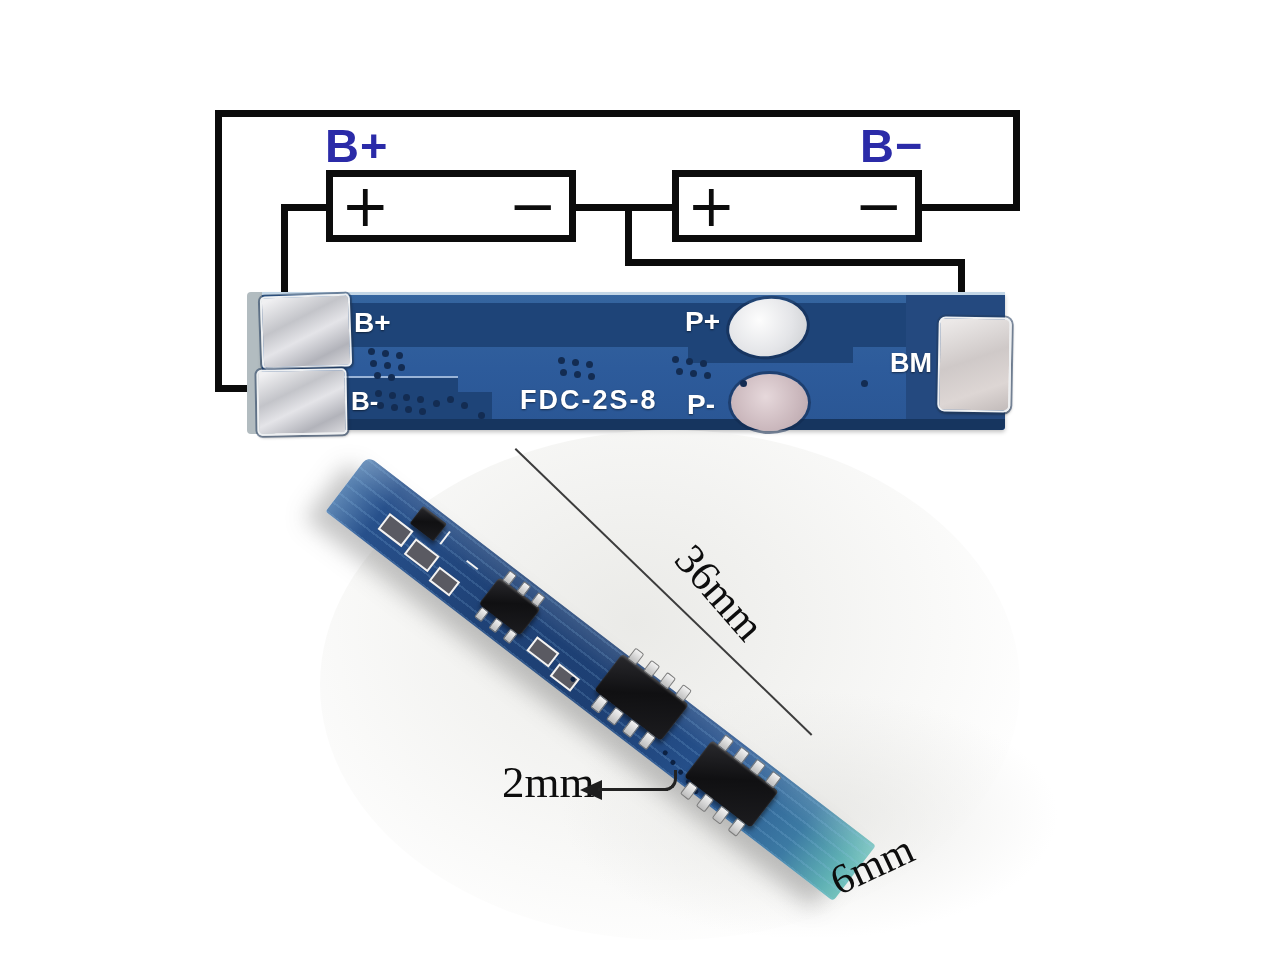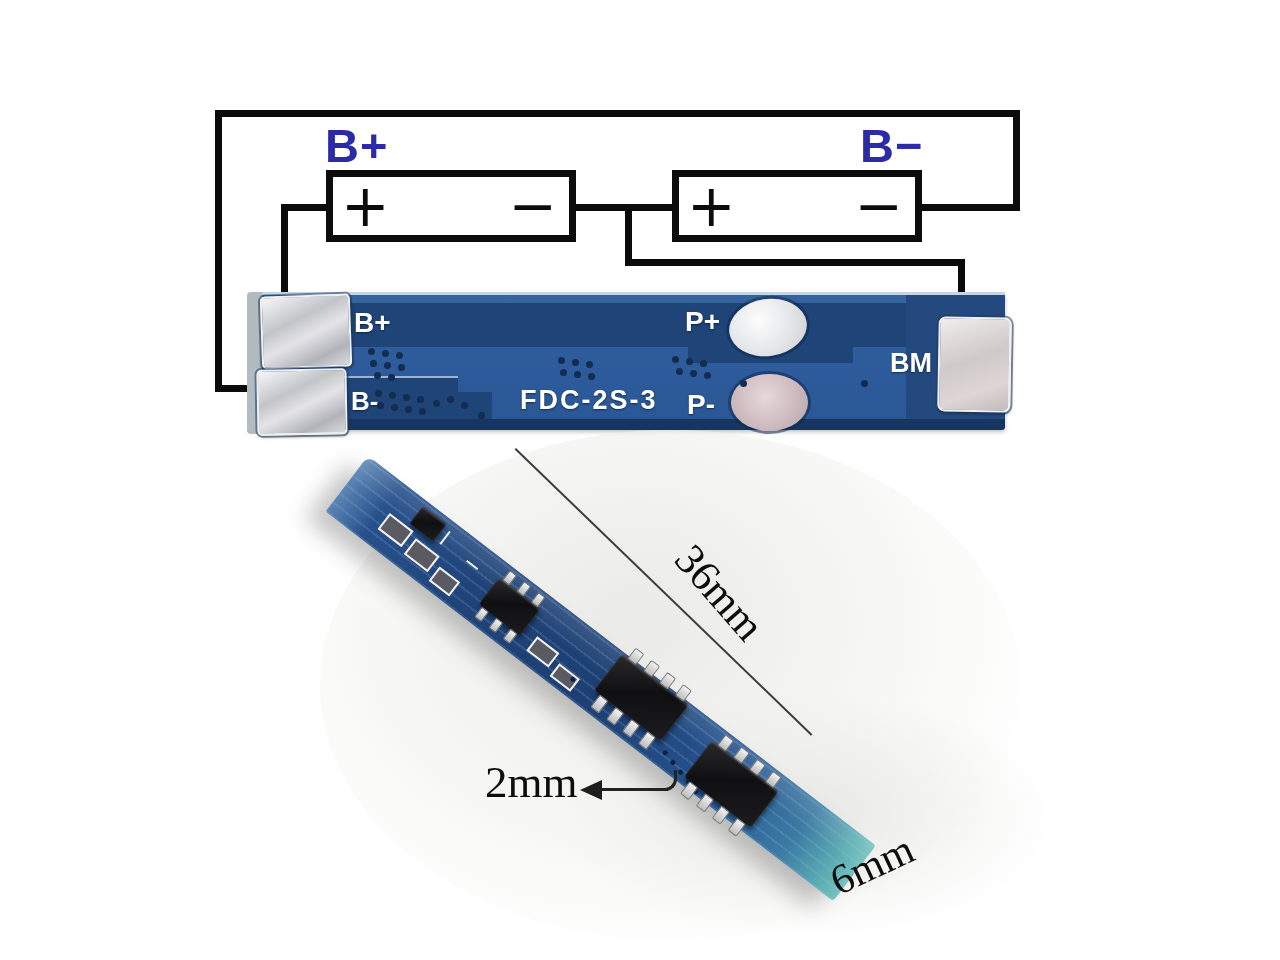--- a/index.html
+++ b/index.html
@@ -96,21 +96,21 @@
     <div class="padrect" style="left:257px;top:369px;width:86px;height:62px;transform:rotate(-1deg);"></div>
     <div class="padoval" style="left:729px;top:299px;width:78px;height:57px;transform:rotate(-8deg);
                 background:radial-gradient(circle at 40% 35%,#fdfdfd,#e4e5e8 55%,#c9cbce 100%);"></div>
     <div class="padoval" style="left:731px;top:374px;width:77px;height:57px;
                 background:radial-gradient(circle at 45% 40%,#e6d8db,#cbb8bd 60%,#b5a2a9 100%);"></div>
     <div class="padrect" style="left:938px;top:317px;width:69px;height:91px;border-radius:7px;transform:rotate(1deg);
                 background:linear-gradient(160deg,#ece9e8 5%,#cfc9c8 45%,#ddd6d4 75%,#c2bbba 100%);"></div>
 
     <div class="pcbtext" style="left:354px;top:309px;font-size:28px;">B+</div>
     <div class="pcbtext" style="left:351px;top:388px;font-size:26px;">B-</div>
-    <div class="pcbtext" style="left:520px;top:387px;font-size:27px;letter-spacing:2px;">FDC-2S-3</div>
+    <div class="pcbtext" style="left:520px;top:387px;font-size:27px;letter-spacing:2px;">FDC-2S-8</div>
     <div class="pcbtext" style="left:685px;top:308px;font-size:28px;">P+</div>
     <div class="pcbtext" style="left:687px;top:391px;font-size:28px;">P-</div>
     <div class="pcbtext" style="left:890px;top:350px;font-size:27px;">BM</div>
     <div id="via-layer">
         <div class="via" style="left: 368px; top: 348px;"></div>
         <div class="via" style="left: 382px; top: 350px;"></div>
         <div class="via" style="left: 396px; top: 352px;"></div>
         <div class="via" style="left: 370px; top: 360px;"></div>
         <div class="via" style="left: 384px; top: 362px;"></div>
         <div class="via" style="left: 398px; top: 364px;"></div>
@@ -195,20 +195,20 @@
         <div class="leg" style="left: 200px; top: 50px; height: 13px; width: 9px;"></div>
         <div class="leg" style="left: 218px; top: 50px; height: 13px; width: 9px;"></div>
         <div class="leg" style="left: 182px; top: 4px; height: 13px; width: 9px;"></div>
         <div class="leg" style="left: 200px; top: 4px; height: 13px; width: 9px;"></div>
         <div class="leg" style="left: 218px; top: 4px; height: 13px; width: 9px;"></div>
       </div>
 
     <div class="abs" style="left:516px;top:448px;width:412px;height:2px;background:#3c3c3c;transform:rotate(44deg);transform-origin:0 0;"></div>
     <div class="dimtext" style="left:700px;top:537px;font-size:43px;transform:rotate(49deg);transform-origin:0 0;">36mm</div>
 
-    <div class="dimtext" style="left:485px;top:760px;font-size:45px;">2mm</div>
+    <div class="dimtext" style="left:502px;top:760px;font-size:45px;">2mm</div>
     <div class="abs" style="left:580px;top:780px;width:0;height:0;border-top:10px solid transparent;border-bottom:10px solid transparent;border-right:22px solid #1e1e1e;"></div>
     <div class="abs" style="left:598px;top:788px;width:70px;height:3px;background:#222222;"></div>
     <div class="abs" style="left:664px;top:770px;width:13px;height:21px;border-right:3px solid #222222;border-bottom:3px solid #222222;border-bottom-right-radius:12px;box-sizing:border-box;"></div>
 
     <div class="dimtext" style="left:824px;top:864px;font-size:42px;transform:rotate(-25deg);transform-origin:0 0;">6mm</div>
   </section>
 </div>
 
 </body></html>

